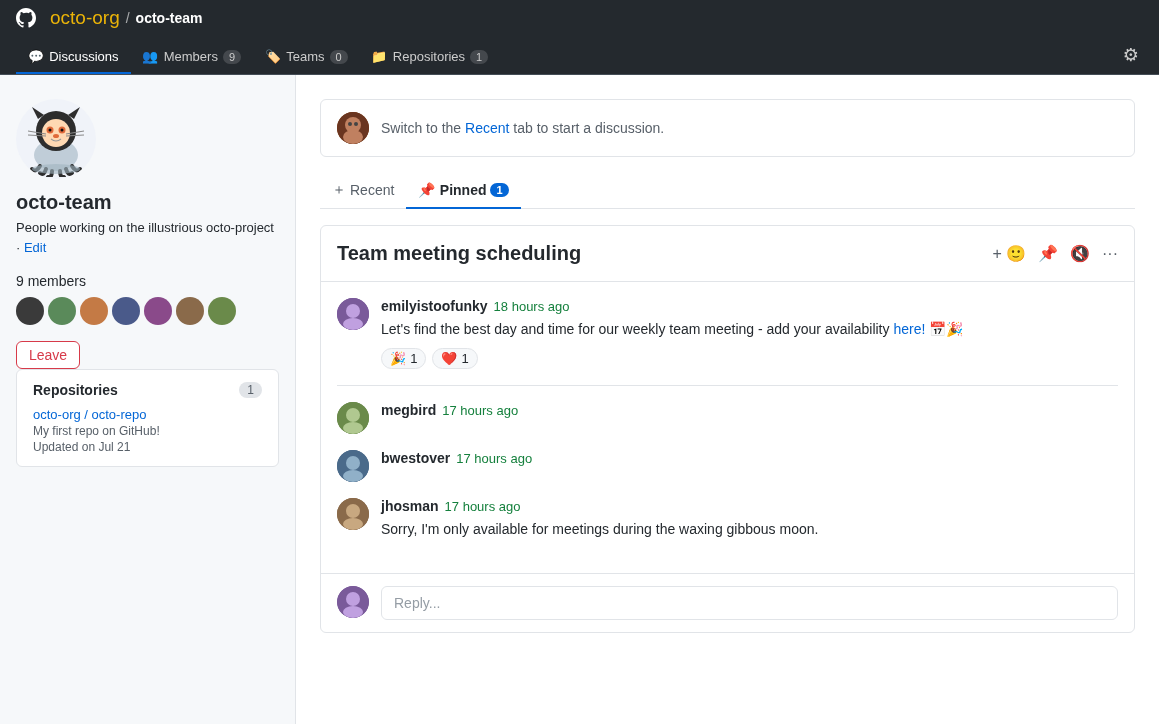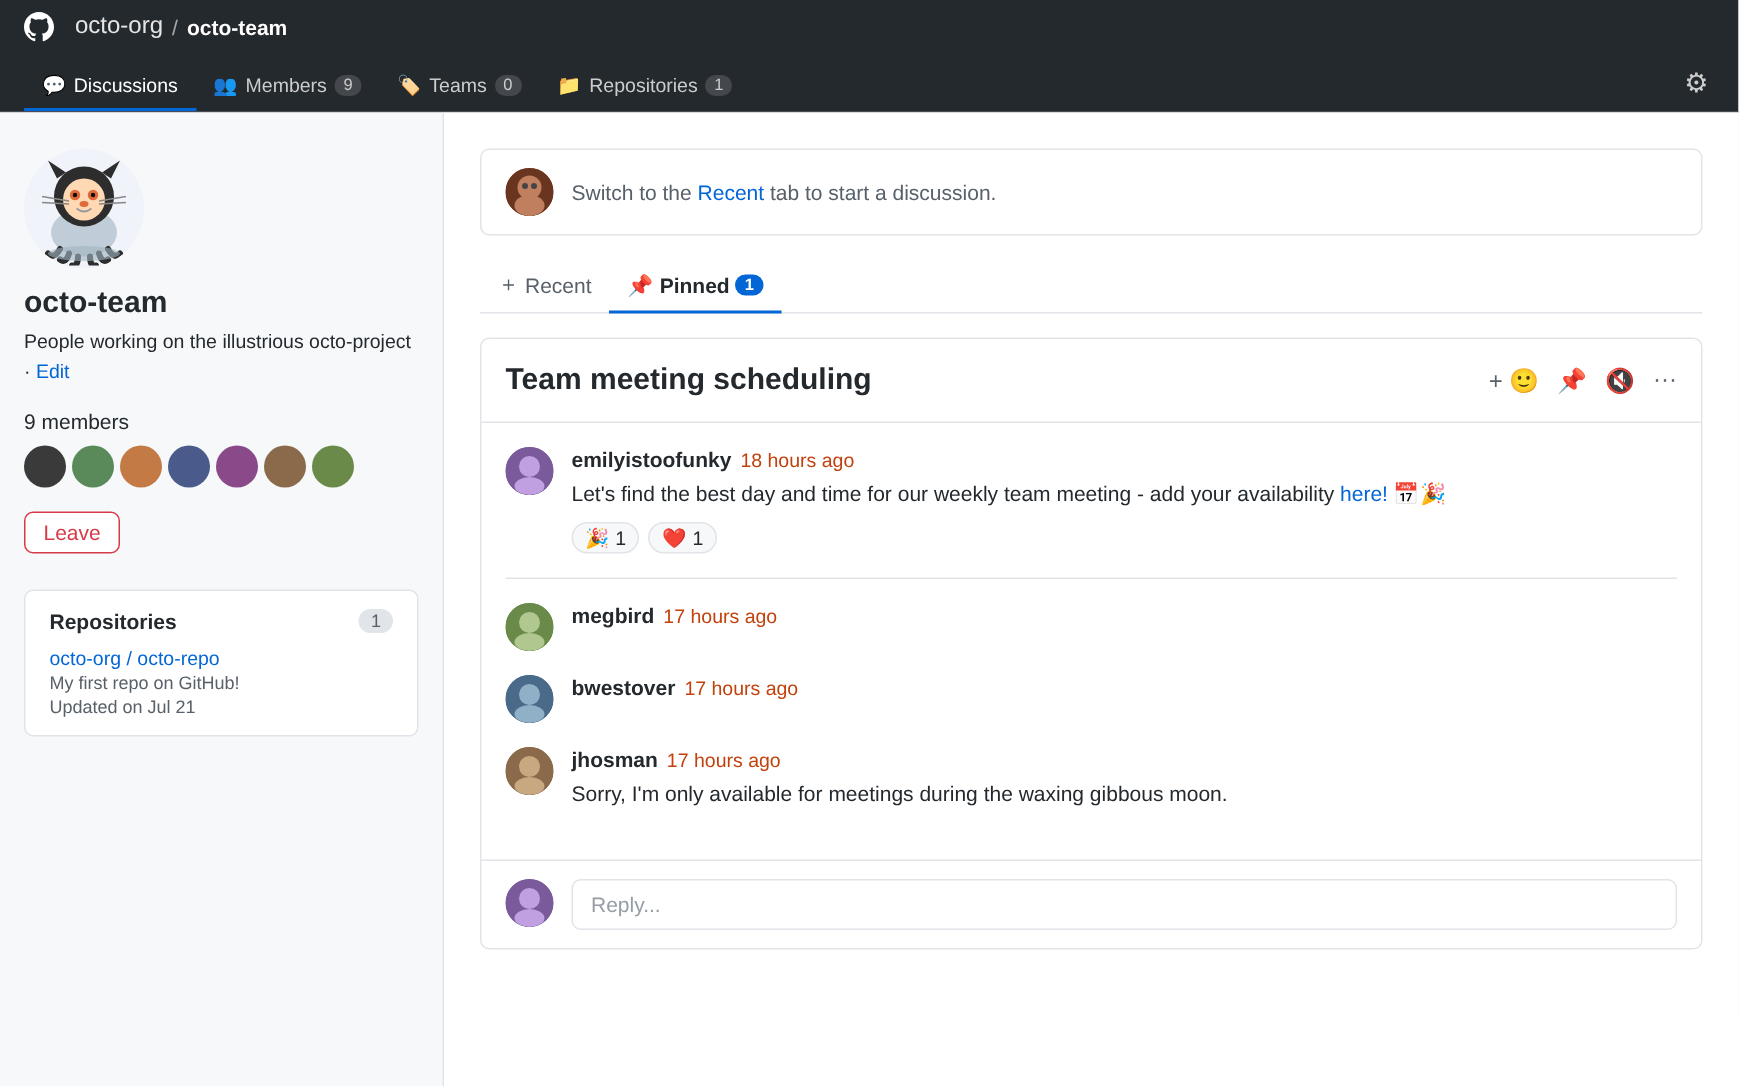--- a/index.html
+++ b/index.html
@@ -14,21 +14,21 @@
       padding: 0 16px;
       position: relative;
     }
     .top-nav-left {
       display: flex;
       align-items: center;
       gap: 6px;
       color: #fff;
       font-size: 14px;
     }
-    .top-nav-left .org-link { color: #e5e5e5; text-decoration: none; font-size: 16px; }
+    .top-nav-left .org-link { color: #eab308; text-decoration: none; font-size: 19px; }
     .top-nav-left .sep { color: #fff; opacity: 0.6; }
     .top-nav-left .team-link { color: #fff; font-weight: 600; text-decoration: none; font-size: 14px; }
     .top-nav-logo {
       width: 20px; height: 20px; margin-right: 8px;
       display: inline-flex; align-items: center;
     }
 
     
     .tab-bar {
       background: #24292e;
@@ -107,21 +107,20 @@
     }
 
     .leave-btn {
       border: 1px solid #d73a49;
       color: #d73a49;
       background: #fff;
       padding: 5px 12px;
       border-radius: 6px;
       cursor: pointer;
       font-size: 14px;
-      margin-bottom: 24px;
     }
 
     .repos-card {
       border: 1px solid #e1e4e8;
       border-radius: 6px;
       background: #fff;
       padding: 12px 16px;
     }
     .repos-card-header {
       display: flex; justify-content: space-between; align-items: center;
@@ -215,21 +214,21 @@
       display: flex; gap: 12px;
       margin-bottom: 16px;
     }
     .comment-avatar {
       width: 32px; height: 32px; border-radius: 50%;
       background: #ddd; flex-shrink: 0;
       overflow: hidden;
     }
     .comment-meta { display: flex; align-items: center; gap: 6px; margin-bottom: 4px; }
     .comment-author { font-weight: 600; color: #24292e; font-size: 14px; }
-    .comment-time { color: #c2410c; font-size: 13px; }
+    .comment-time { color: #15803d; font-size: 13px; }
     .comment-text { font-size: 14px; color: #24292e; line-height: 1.6; }
     .comment-text a { color: #0366d6; }
 
     .reaction-bar {
       display: flex; gap: 6px; margin-top: 8px;
     }
     .reaction {
       border: 1px solid #e1e4e8;
       border-radius: 20px;
       padding: 2px 8px;

